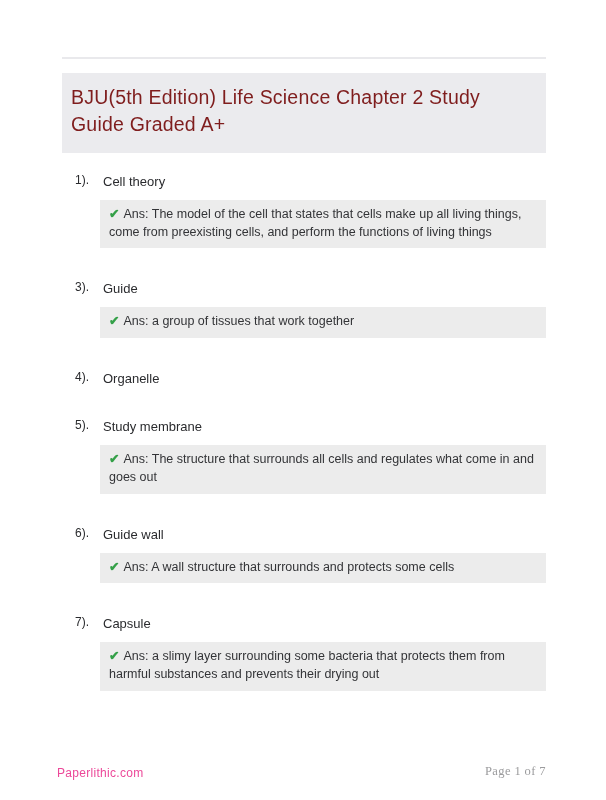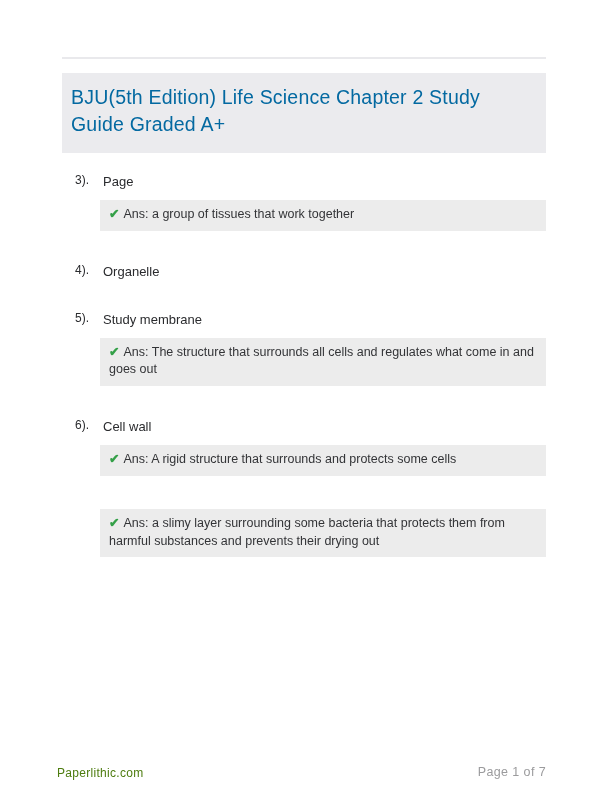--- a/index.html
+++ b/index.html
@@ -20,21 +20,21 @@
   .divider {
     margin-top: 57px;
     border-top: 2px solid #e9e9ec;
   }
   .title-box {
     margin-top: 14px;
     background: #ebebee;
     padding: 11px 10px 15px 9px;
     font-size: 19.5px;
     line-height: 1.38;
-    color: #0369a1;
+    color: #7f1d1d;
     font-weight: 400;
     letter-spacing: 0.2px;
   }
   .items {
     margin-top: 21px;
   }
   .item {
     margin-bottom: 33px;
   }
   .item-head {
@@ -66,50 +66,58 @@
     color: #34a048;
     font-size: 12.5px;
     margin-right: 4px;
     font-weight: bold;
   }
   .watermark {
     position: absolute;
     left: 57px;
     bottom: 20px;
     font-size: 12px;
-    color: #4d7c0f;
+    color: #ec4899;
     letter-spacing: 0.3px;
   }
   .page-indicator {
     position: absolute;
     right: 60px;
     bottom: 21px;
-    font-family: Liberation Sans, sans-serif;
+    font-family: Liberation Serif, serif;
     font-size: 12.5px;
     color: #9b9b9d;
     letter-spacing: 0.4px;
   }
 </style>
 </head>
 <body>
 
 <div class="content">
   <div class="divider"></div>
 
   <div class="title-box">
     <span>BJU(5th Edition) Life Science Chapter 2 Study Guide Graded A+</span>
   </div>
 
   <div class="items">
 
+    <div class="item">
+      <div class="item-head">
+        <span class="num">1).</span><span class="term">Cell theory</span>
+      </div>
+      <div class="answer">
+        <span class="check">✔</span><span>Ans: The model of the cell that states that cells make up all living things, come from preexisting cells, and perform the functions of living things</span>
+      </div>
+    </div>
 
 
     <div class="item">
       <div class="item-head">
-        <span class="num">3).</span><span class="term">Page</span>
+        <span class="num">3).</span><span class="term">Guide</span>
       </div>
       <div class="answer">
         <span class="check">✔</span><span>Ans: a group of tissues that work together</span>
       </div>
     </div>
 
     <div class="item">
       <div class="item-head">
         <span class="num">4).</span><span class="term">Organelle</span>
       </div>
@@ -119,28 +127,31 @@
       <div class="item-head">
         <span class="num">5).</span><span class="term">Study membrane</span>
       </div>
       <div class="answer">
         <span class="check">✔</span><span>Ans: The structure that surrounds all cells and regulates what come in and goes out</span>
       </div>
     </div>
 
     <div class="item">
       <div class="item-head">
-        <span class="num">6).</span><span class="term">Cell wall</span>
+        <span class="num">6).</span><span class="term">Guide wall</span>
       </div>
       <div class="answer">
-        <span class="check">✔</span><span>Ans: A rigid structure that surrounds and protects some cells</span>
+        <span class="check">✔</span><span>Ans: A wall structure that surrounds and protects some cells</span>
       </div>
     </div>
 
     <div class="item">
+      <div class="item-head">
+        <span class="num">7).</span><span class="term">Capsule</span>
+      </div>
       <div class="answer">
         <span class="check">✔</span><span>Ans: a slimy layer surrounding some bacteria that protects them from harmful substances and prevents their drying out</span>
       </div>
     </div>
 
   </div>
 </div>
 
 <div class="watermark">Paperlithic.com</div>
 <div class="page-indicator">Page 1 of 7</div>

